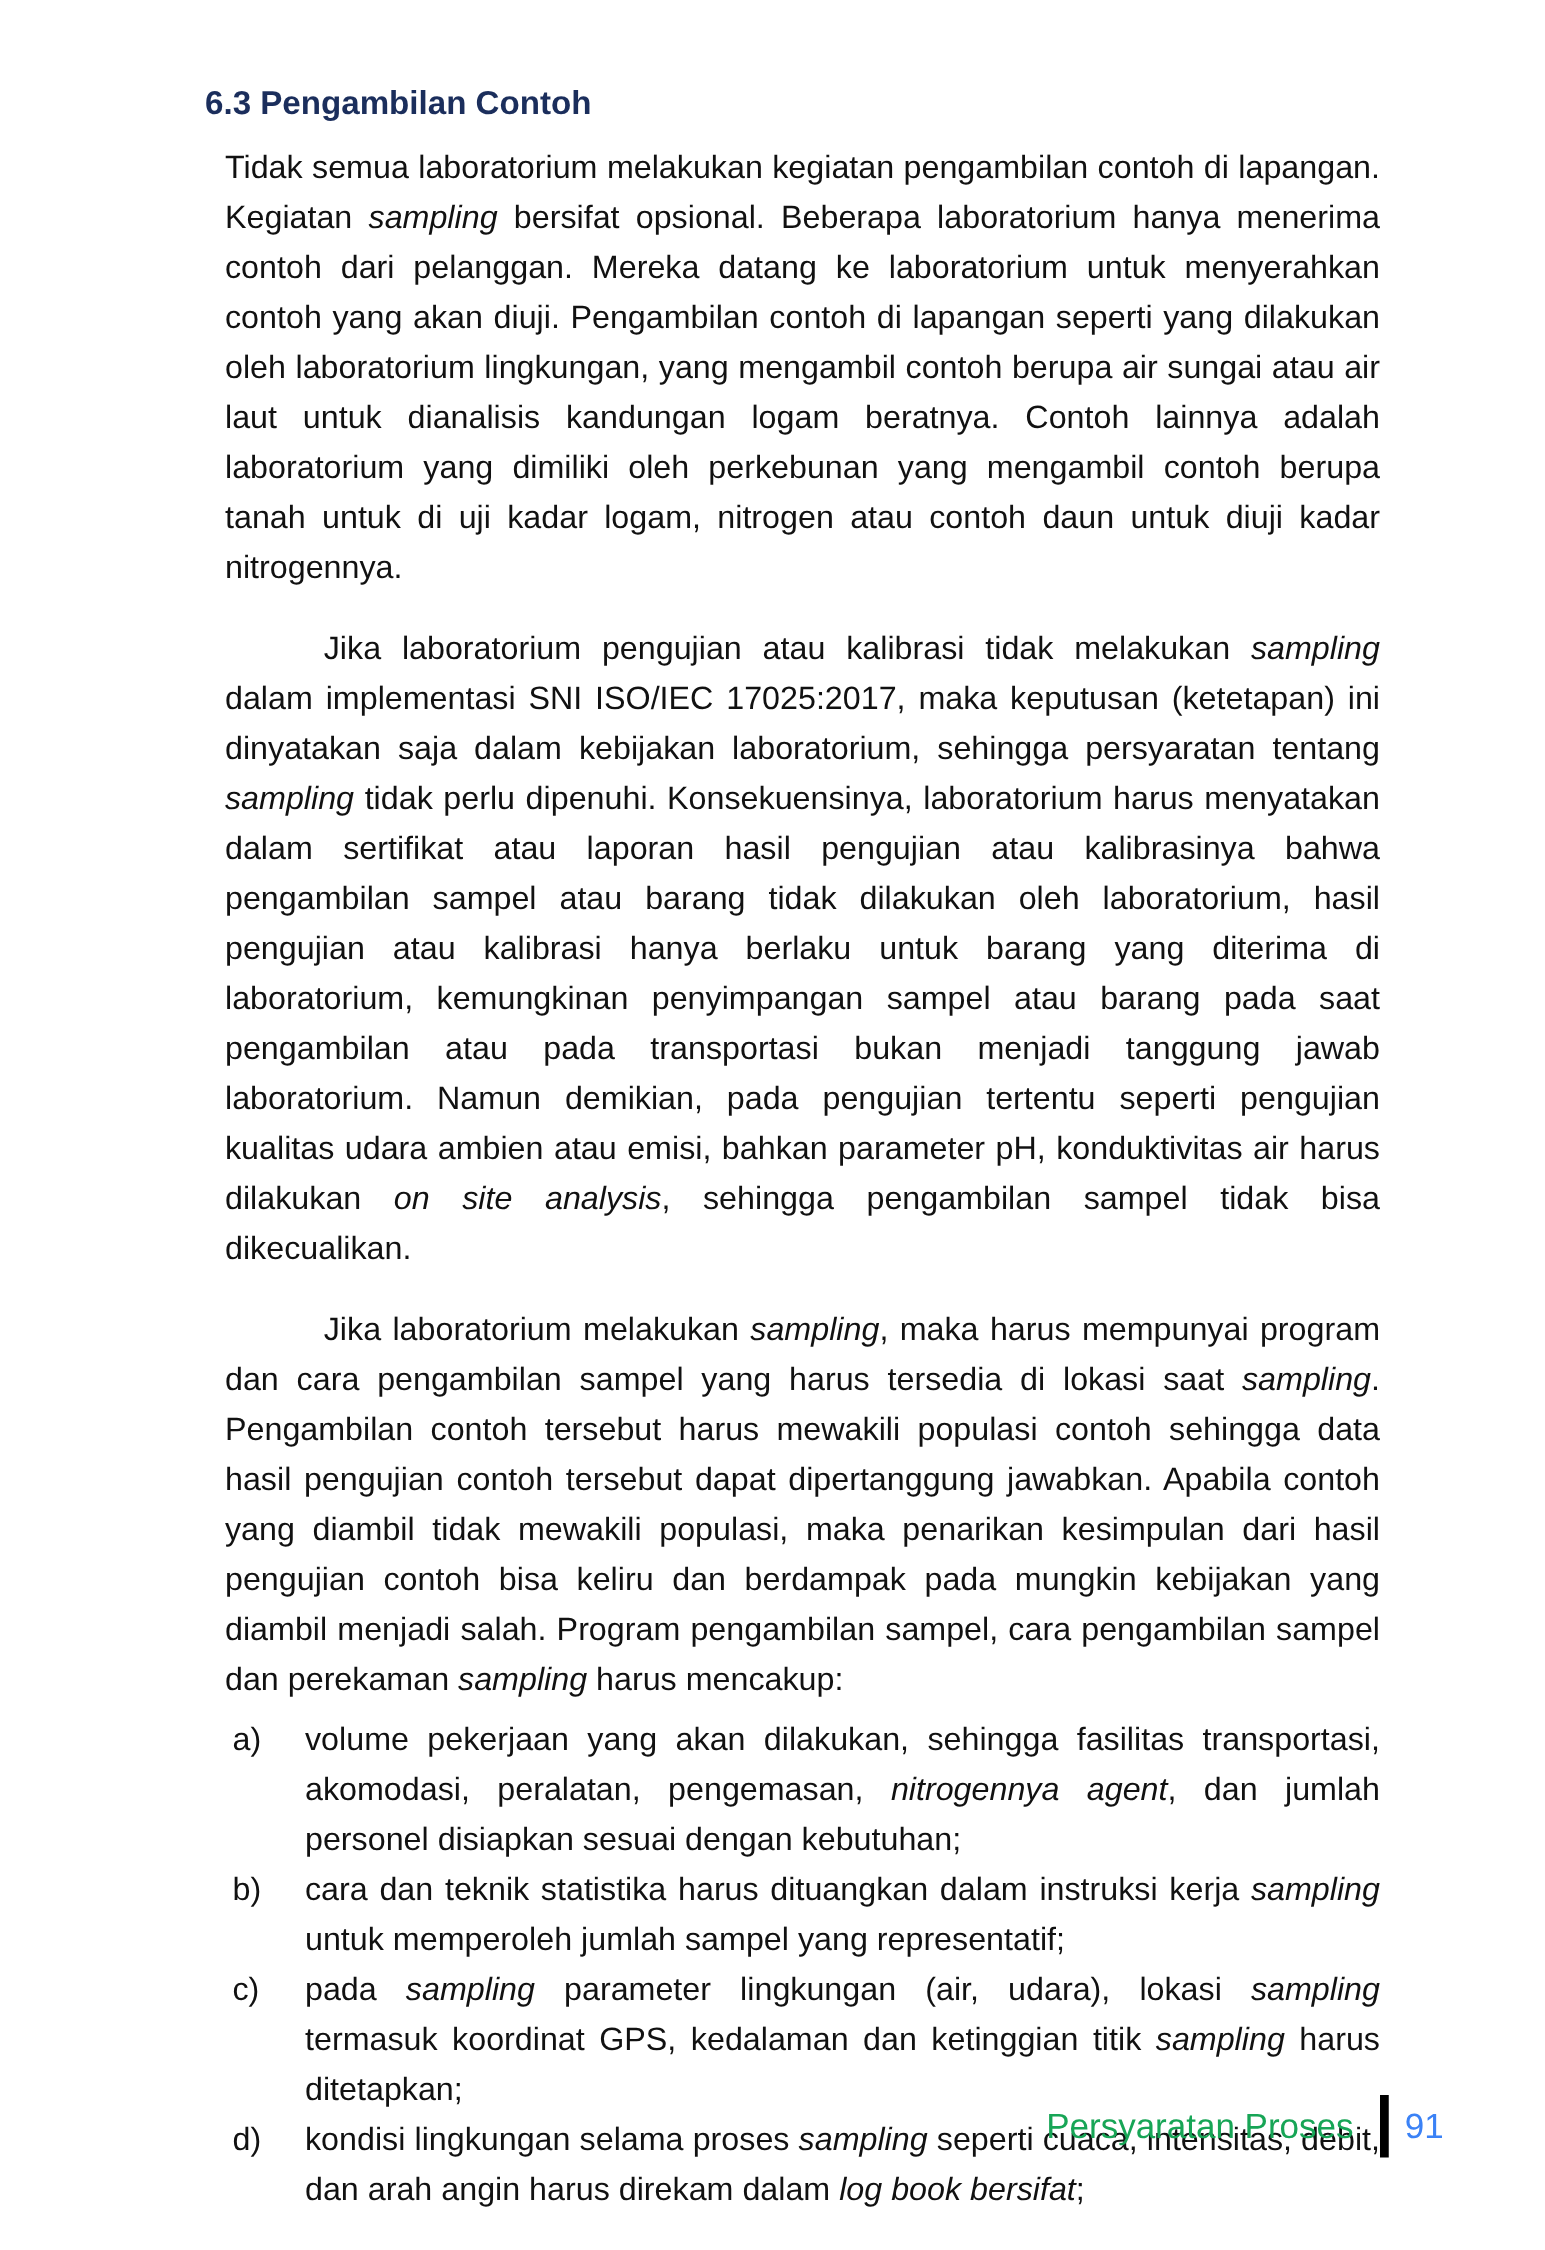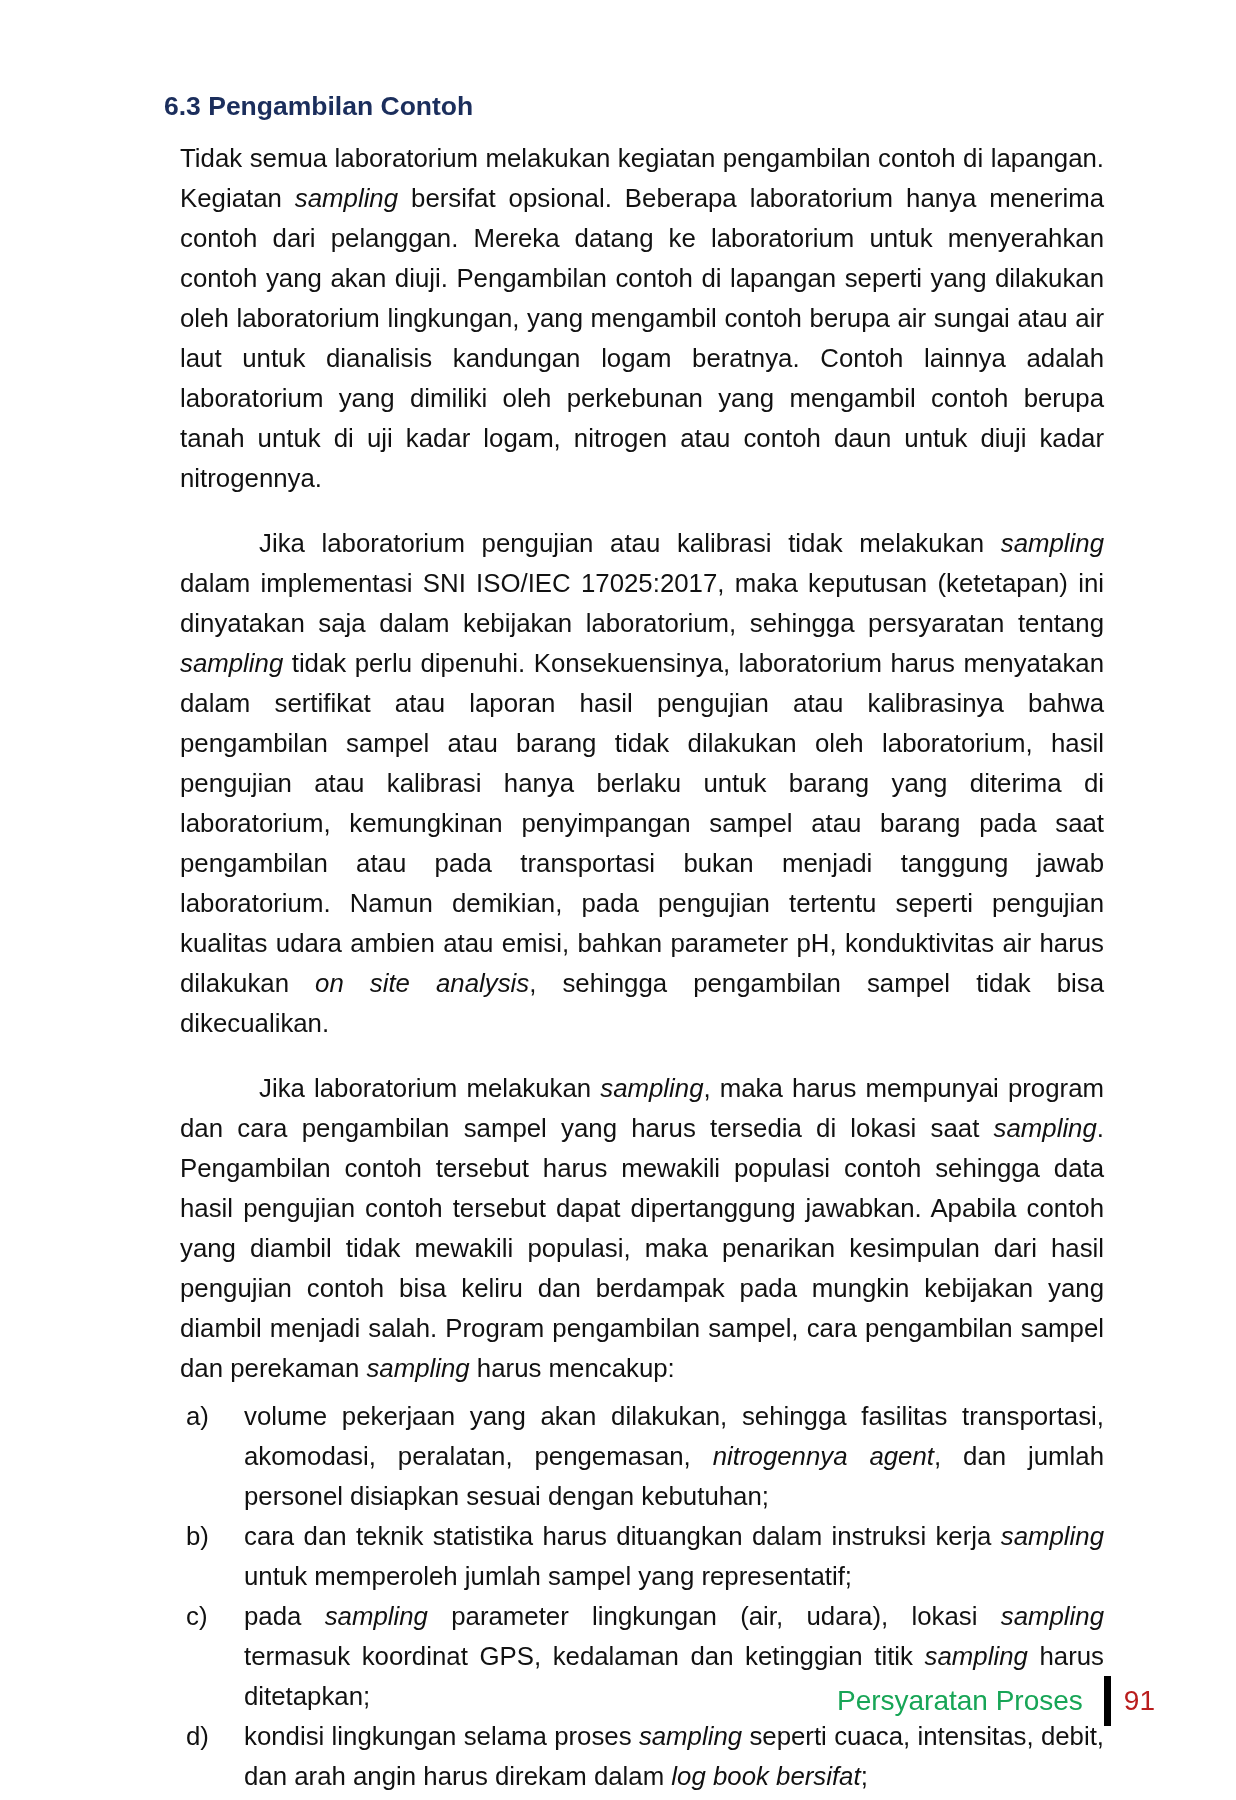--- a/index.html
+++ b/index.html
@@ -20,21 +20,21 @@
     left: 0; top: 0;
     width: 1236px;
     height: 1800px;
     background: #ffffff;
   }
   .content {
     position: absolute;
     left: 164px;
     top: 0;
     width: 940px;
-    padding-top: 90px;
+    padding-top: 66px;
   }
   .section-heading {
     margin: 0;
     font-size: 26.5px;
     line-height: 32px;
     font-weight: bold;
     color: #1b2e5c;
   }
   p.para {
     margin: 25px 0 0 16px;
@@ -81,21 +81,21 @@
     margin-right: 21px;
     white-space: nowrap;
   }
   .footer-bar {
     width: 7px;
     height: 50px;
     background: #000000;
     margin-right: 13px;
   }
   .footer-page-number {
-    color: #b91c1c;
+    color: #3b82f6;
     font-size: 28px;
   }
   i { font-style: italic; }
 </style>
 </head>
 <body>
 
 <div class="page">
   <div class="content">
 

